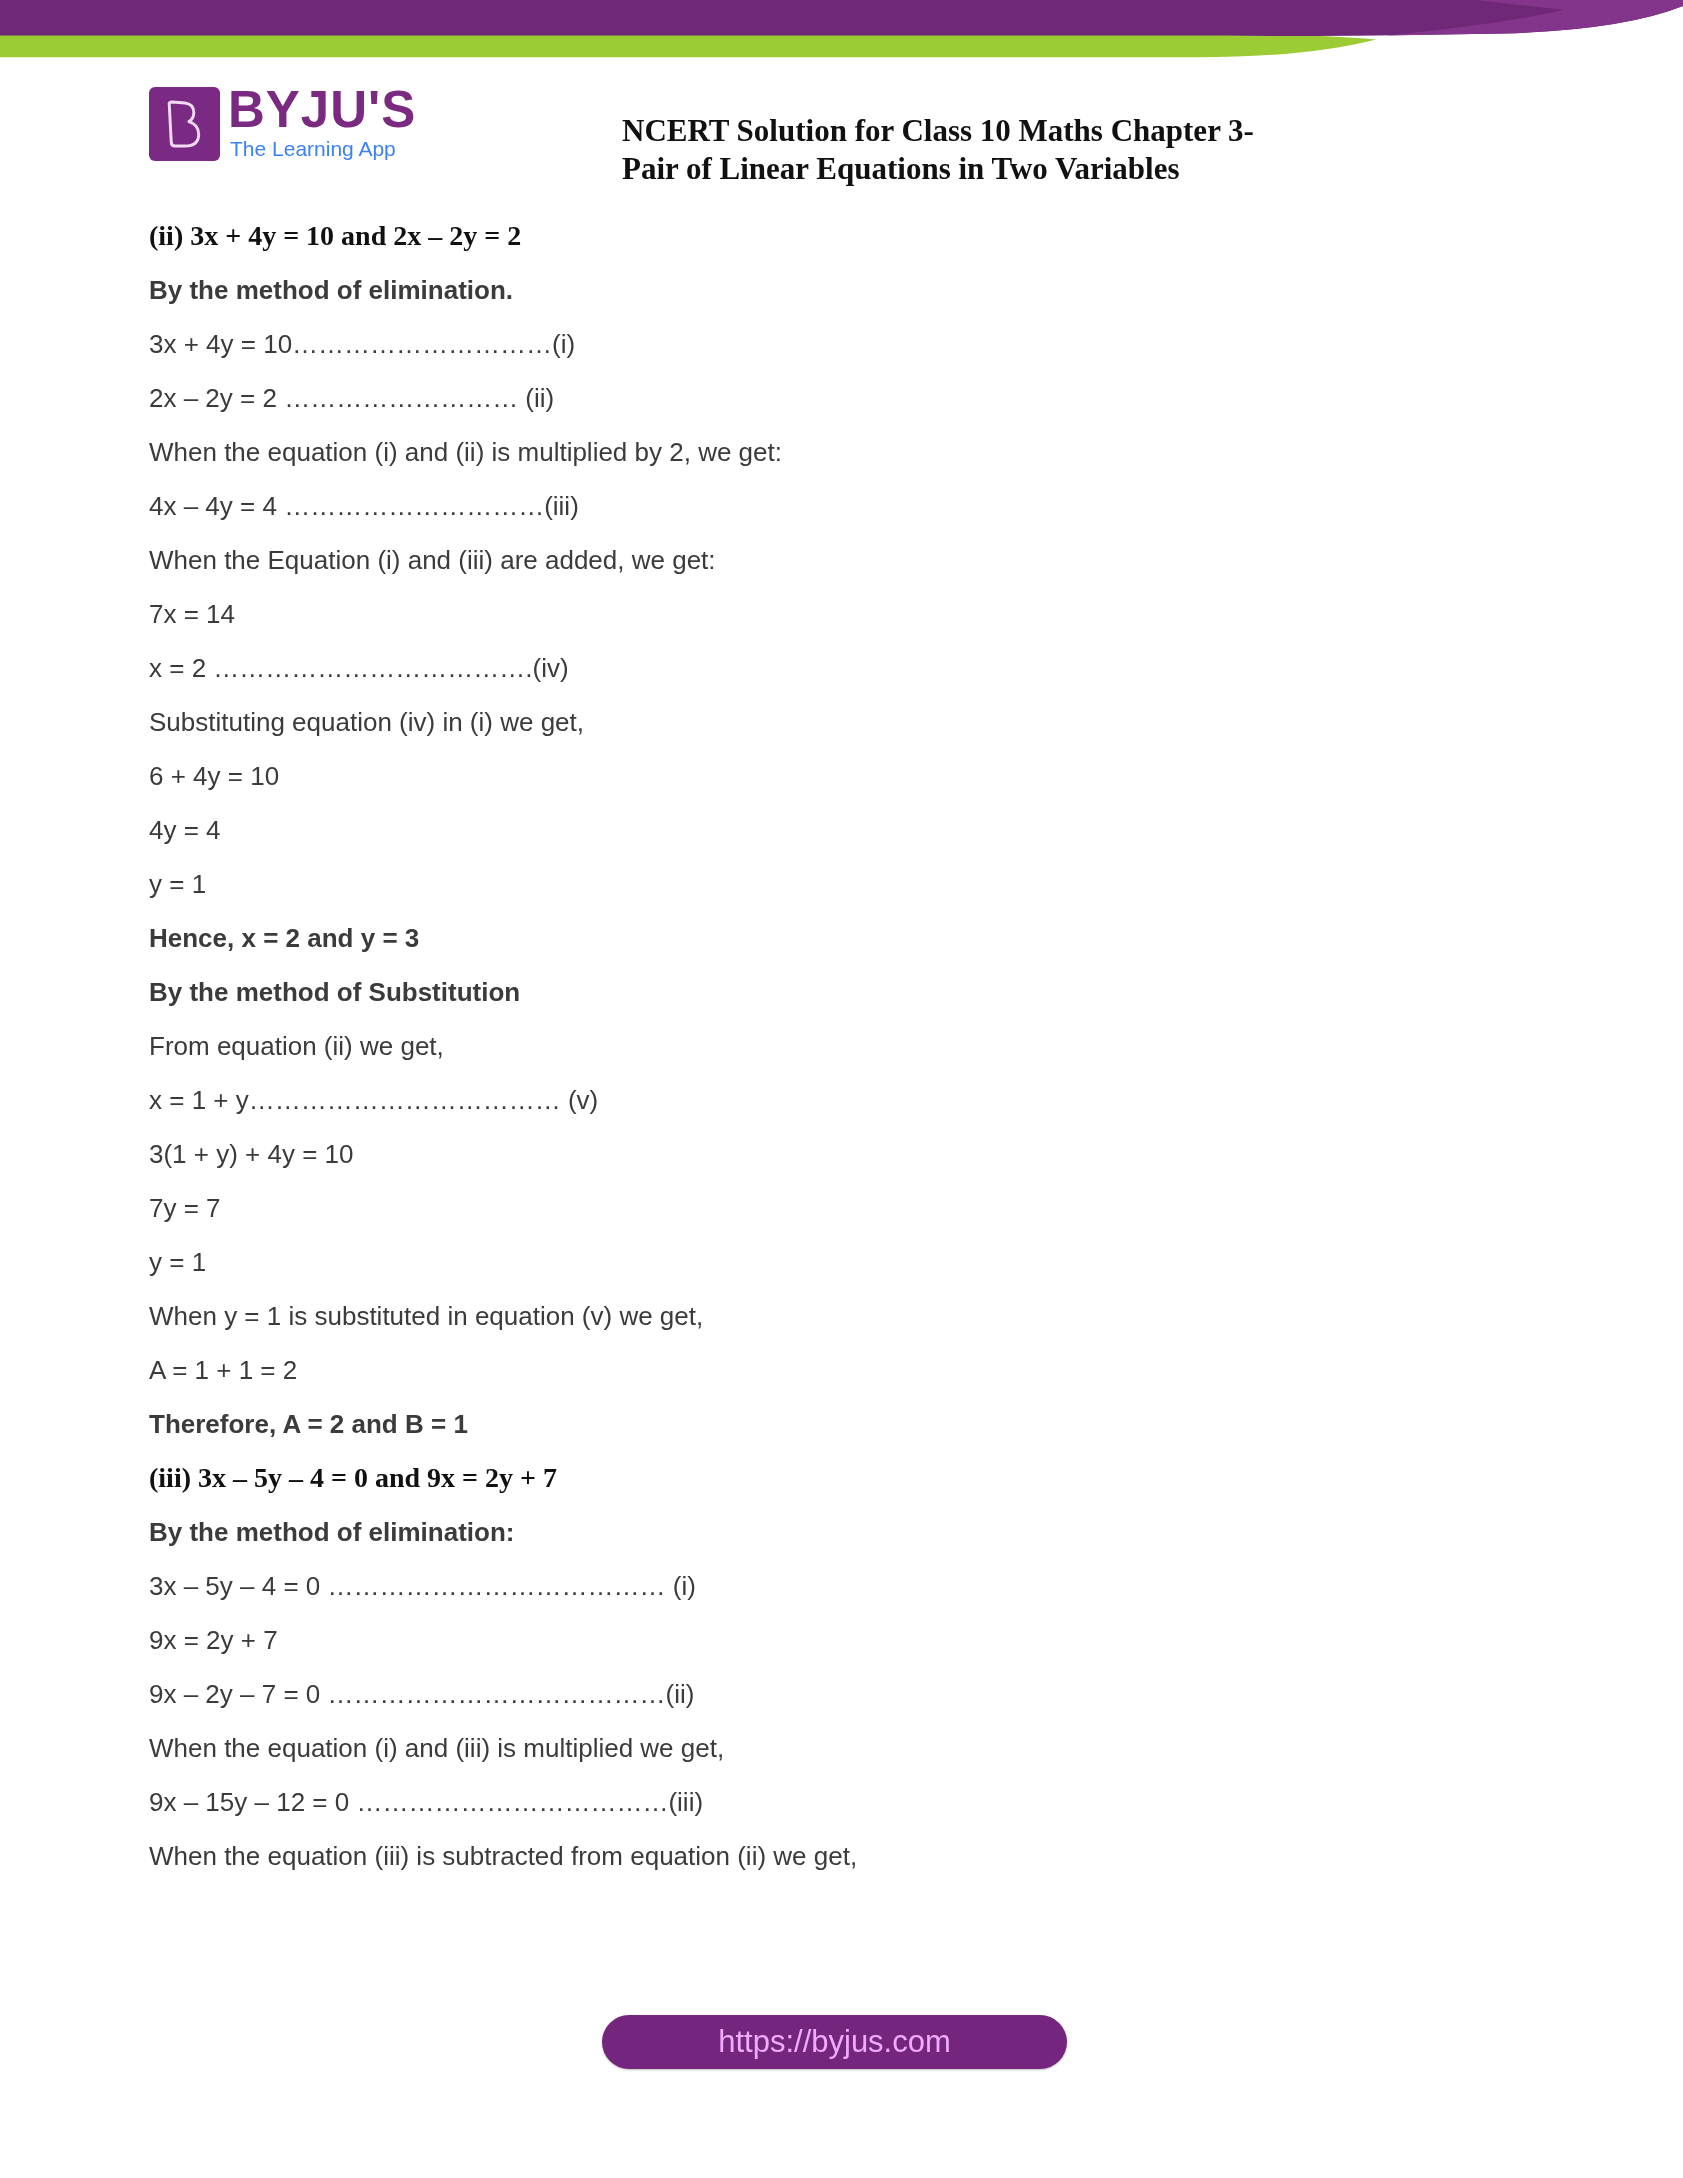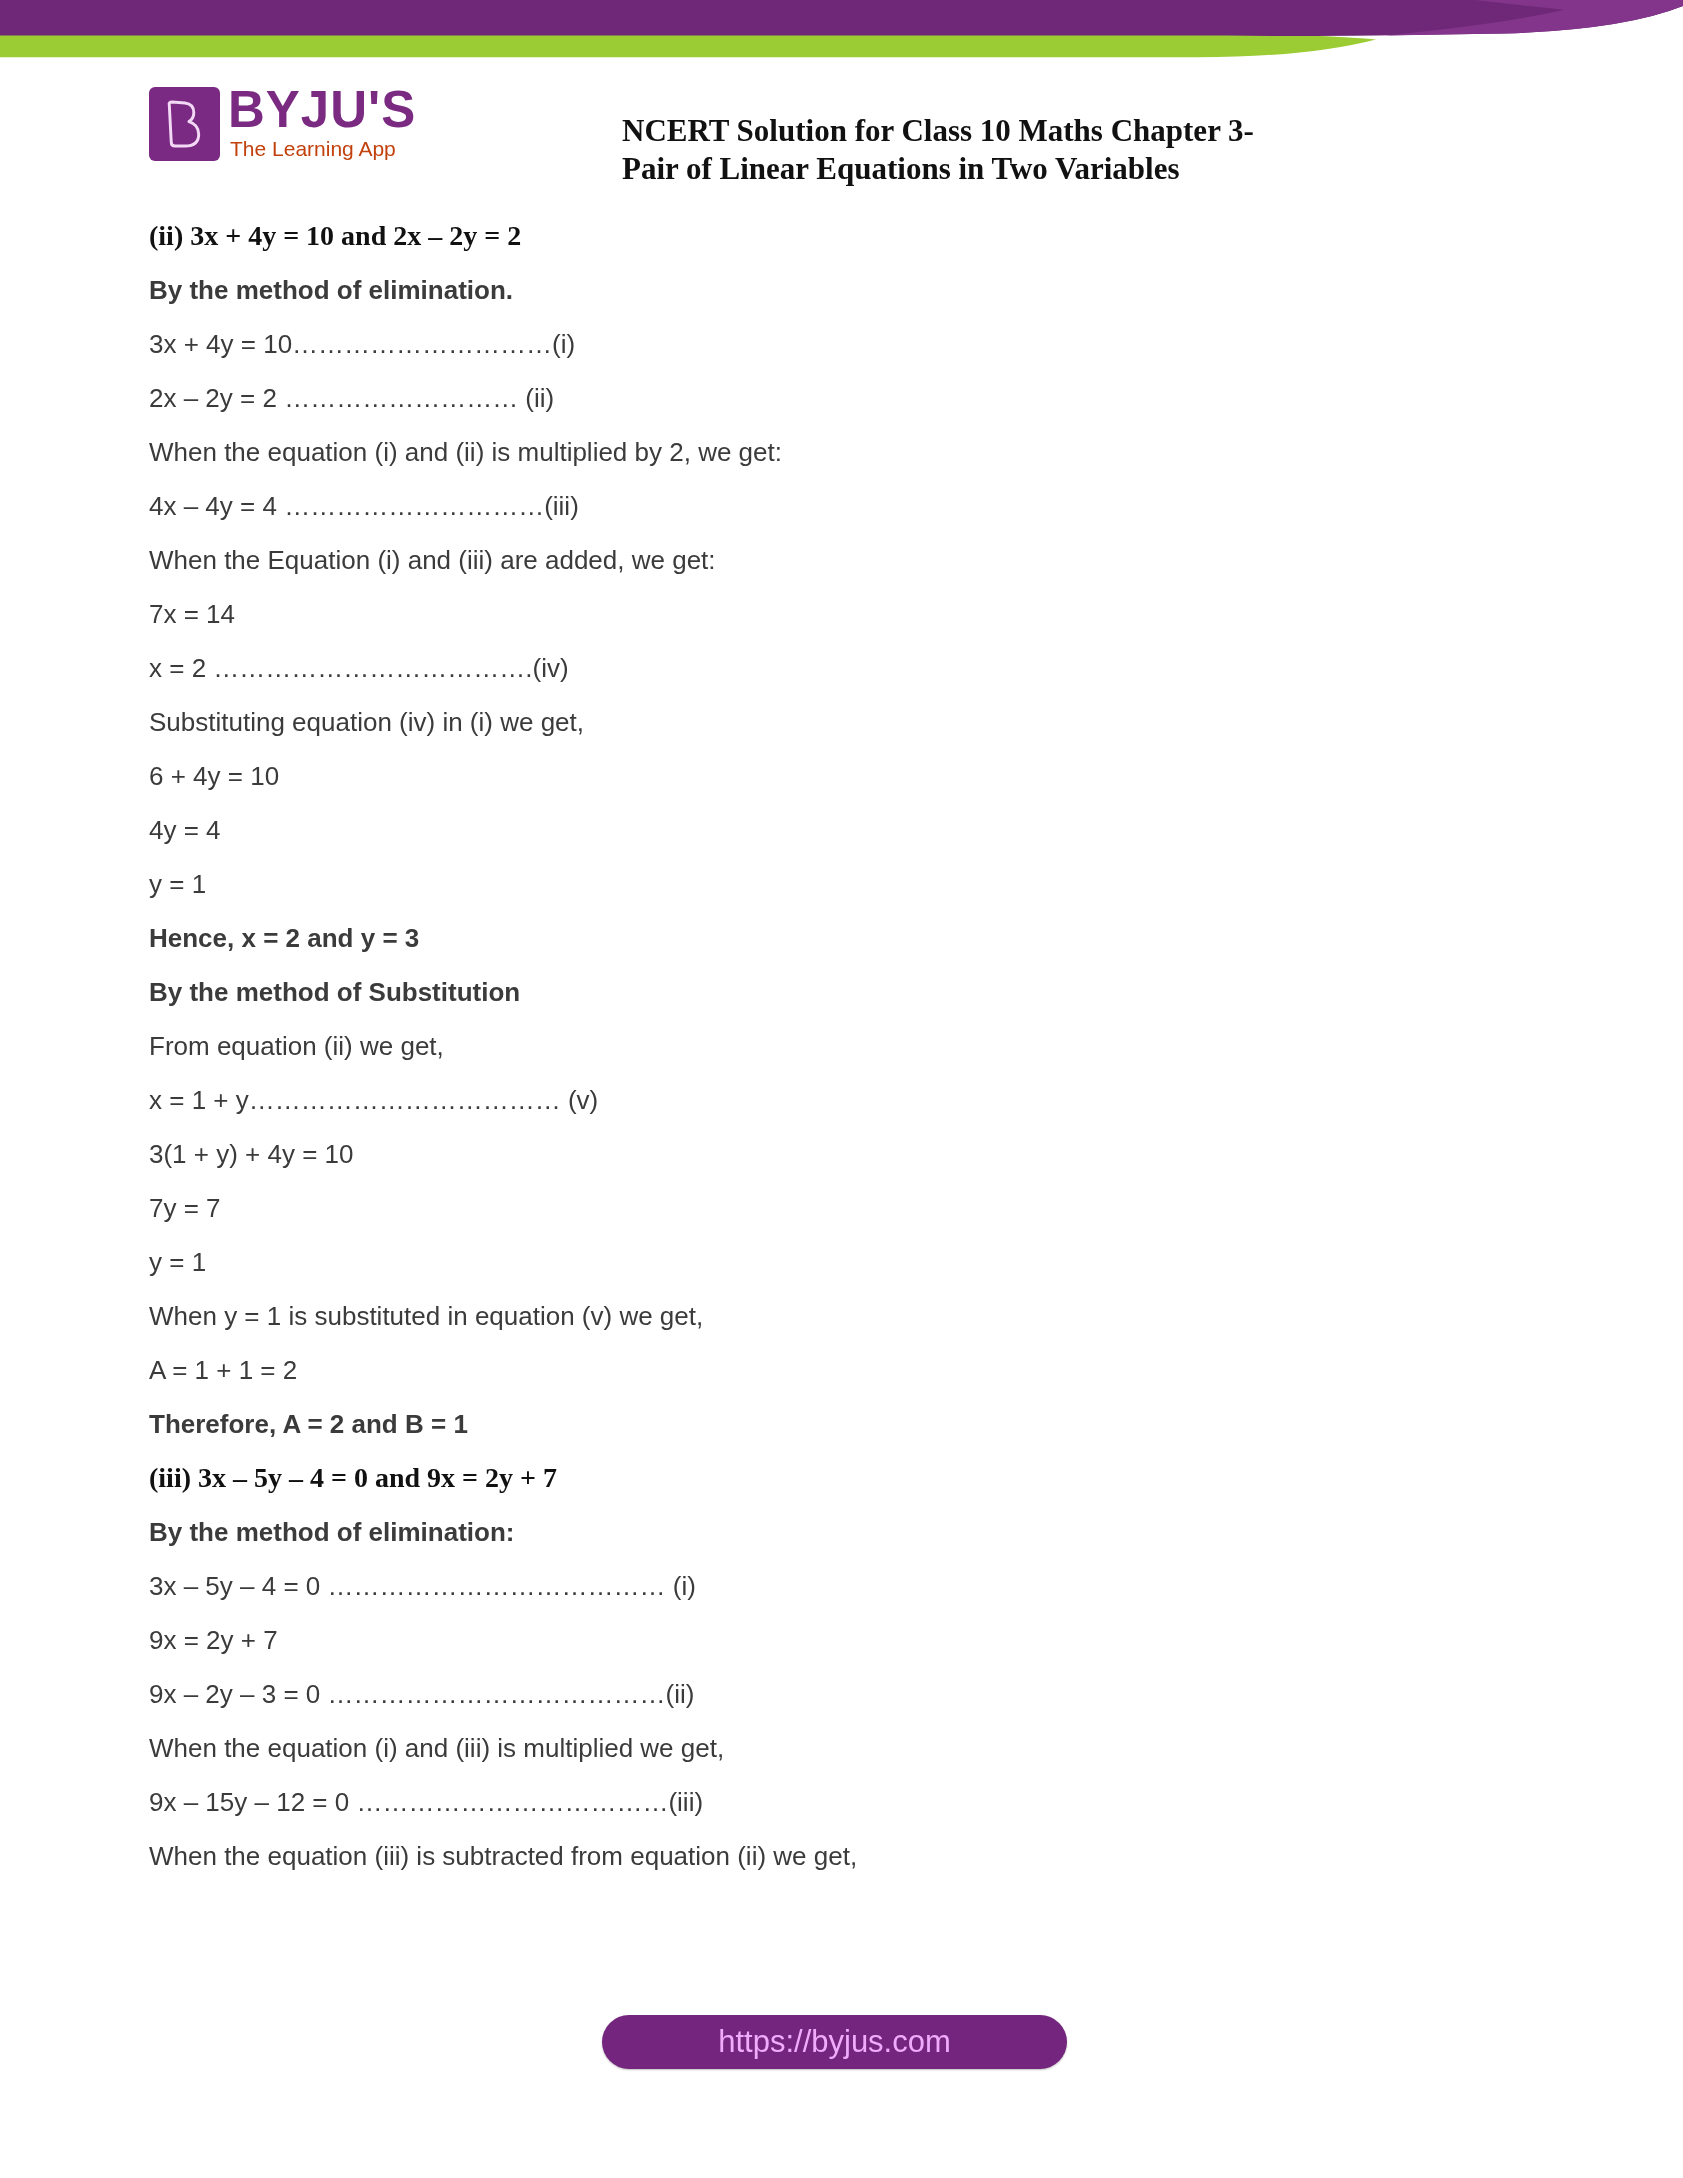--- a/index.html
+++ b/index.html
@@ -2,21 +2,21 @@
 <html><head>
 <meta charset="utf-8">
 <style>
   html, body { margin:0; padding:0; }
   body { width:1683px; height:2178px; position:relative; background:#ffffff; overflow:hidden; }
   .topbar { position:absolute; left:0; top:0; width:1683px; height:69px; }
   .logo { position:absolute; left:149px; top:86px; width:269px; height:77px; }
   .logo-box { position:absolute; left:0; top:1px; width:71px; height:74px; background:#7a2a82; border-radius:6px; }
   .logo-b { position:absolute; left:14px; top:12px; width:42px; height:51px; }
   .logo-word { position:absolute; left:79px; top:-4px; font-family:"Liberation Sans", sans-serif; font-weight:bold; font-size:51px; color:#7b2a82; letter-spacing:1px; line-height:55px; }
-  .logo-tag { position:absolute; left:81px; top:51px; font-family:"Liberation Sans", sans-serif; font-size:21px; color:#c2410c; line-height:24px; white-space:nowrap; }
+  .logo-tag { position:absolute; left:81px; top:51px; font-family:"Liberation Sans", sans-serif; font-size:21px; color:#3b82f6; line-height:24px; white-space:nowrap; }
   .doc-title { position:absolute; left:622px; top:112px; font-family:"Liberation Serif", serif; font-weight:bold; font-size:31px; line-height:38px; color:#111; }
   .content { position:absolute; left:149px; top:209px; width:1386px; }
   .line { height:54px; line-height:54px; font-family:"Liberation Sans", sans-serif; font-size:26px; color:#3b3b3b; white-space:nowrap; }
   .line.bold { font-weight:bold; }
   .line.qhead { font-family:"Liberation Serif", serif; font-weight:bold; font-size:28px; color:#111; }
   .footer-pill { position:absolute; left:602px; top:2015px; width:465px; height:54px; border-radius:28px; background:#74257d; color:#f0abfc; font-family:"Liberation Sans", sans-serif; font-size:31px; line-height:54px; text-align:center; box-shadow:0 1px 2px rgba(0,0,0,0.25); text-decoration:none; display:block; }
 </style>
 </head>
 <body>
 
@@ -62,20 +62,20 @@
     <div class="line">3(1 + y) + 4y = 10</div>
     <div class="line">7y = 7</div>
     <div class="line">y = 1</div>
     <div class="line">When y = 1 is substituted in equation (v) we get,</div>
     <div class="line">A = 1 + 1 = 2</div>
     <div class="line bold">Therefore, A = 2 and B = 1</div>
     <div class="line qhead">(iii) 3x – 5y – 4 = 0 and 9x = 2y + 7</div>
     <div class="line bold">By the method of elimination:</div>
     <div class="line">3x – 5y – 4 = 0 ………………………………… (i)</div>
     <div class="line">9x = 2y + 7</div>
-    <div class="line">9x – 2y – 3 = 0 …………………………………(ii)</div>
+    <div class="line">9x – 2y – 7 = 0 …………………………………(ii)</div>
     <div class="line">When the equation (i) and (iii) is multiplied we get,</div>
     <div class="line">9x – 15y – 12 = 0 ………………………………(iii)</div>
     <div class="line">When the equation (iii) is subtracted from equation (ii) we get,</div>
   </div>
 
 <a class="footer-pill">https://byjus.com</a>
 
 
 </body></html>

